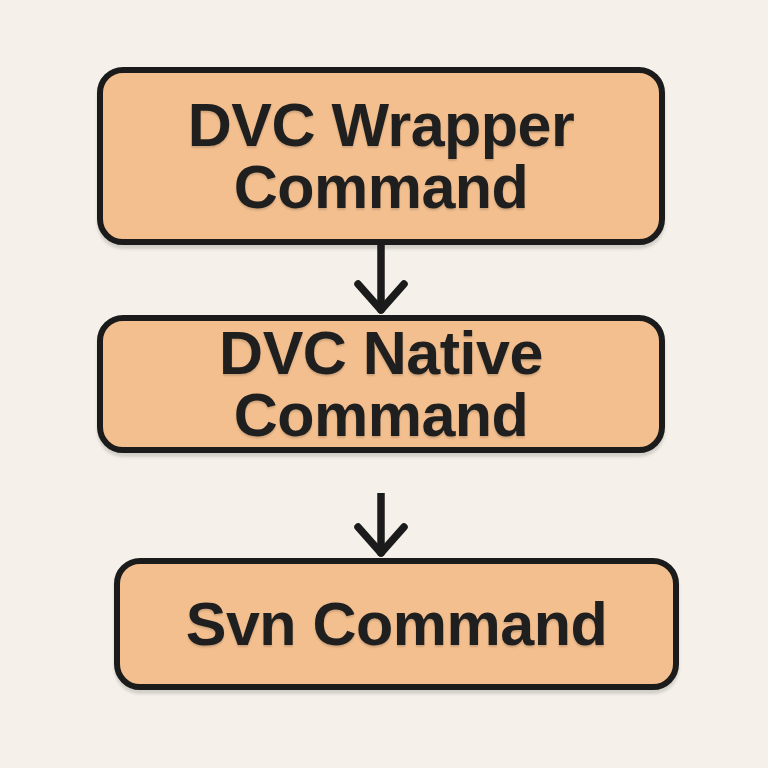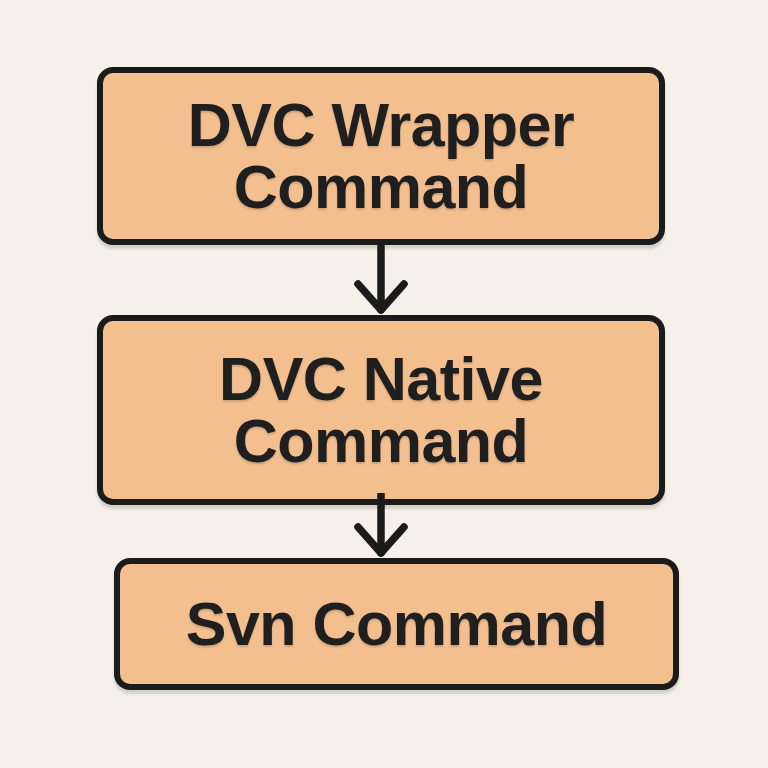--- a/index.html
+++ b/index.html
@@ -18,38 +18,38 @@
     position: absolute;
     left: 0; top: 0;
     width: 768px;
     height: 768px;
   }
   .node {
     position: absolute;
     box-sizing: border-box;
     background: #f3bf8f;
     border: 6px solid #1b1b1b;
-    border-radius: 16px;
+    border-radius: 26px;
     display: flex;
     align-items: center;
     justify-content: center;
     text-align: center;
     padding: 0 30px;
     font-weight: bold;
     font-size: 61px;
     line-height: 1.02;
     letter-spacing: -0.5px;
     color: #1f1f1f;
     box-shadow: 0 4px 3px rgba(0,0,0,0.14);
   }
   .node-label {
     text-shadow: 0 2px 2px rgba(0,0,0,0.15);
   }
   .node1 { left: 97px;  top: 67px;  width: 568px; height: 178px; }
-  .node2 { left: 97px;  top: 315px; width: 568px; height: 190px; justify-content: center; }
+  .node2 { left: 97px;  top: 315px; width: 568px; height: 138px; justify-content: center; }
   .node3 { left: 114px;  top: 558px; width: 565px; height: 132px; }
   .arrow {
     position: absolute;
     left: 353px;
     width: 56px;
     display: block;
   }
   .arrow1 { top: 245px; height: 70px; }
   .arrow2 { top: 493px; height: 65px; }
   .arrow line, .arrow polyline {

